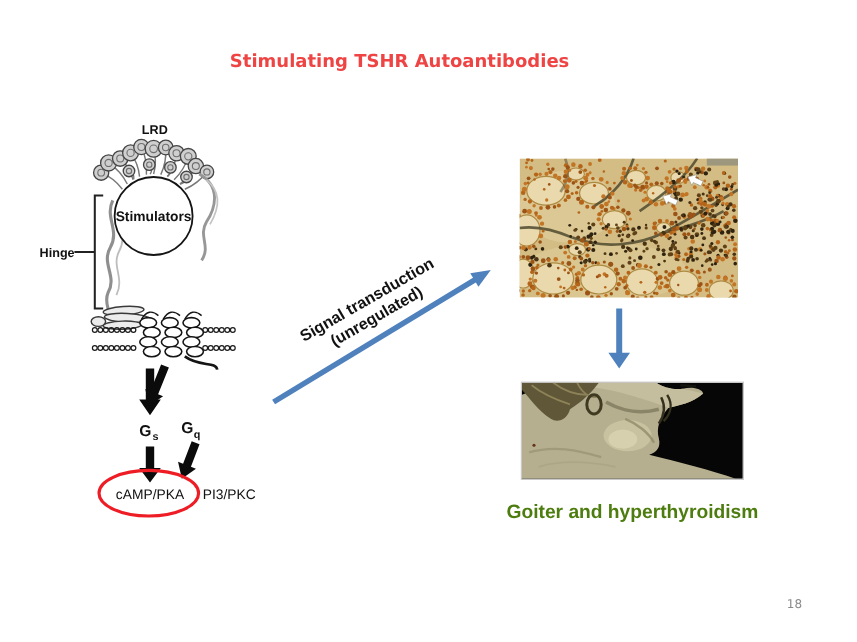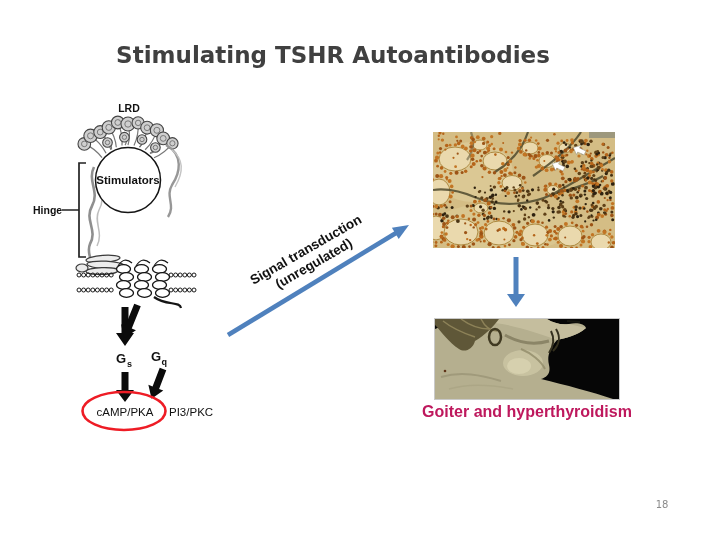--- a/index.html
+++ b/index.html
@@ -1,19 +1,19 @@
 <!DOCTYPE html>
 <html><head>
 <meta charset="utf-8">
 <style>
   html,body{margin:0;padding:0;background:#fff;}
   .slide{position:relative;width:714px;height:535px;background:#ffffff;overflow:hidden;
          font-family:"Liberation Sans",sans-serif;}
   .title{position:absolute;left:60px;top:42px;width:546px;text-align:center;
-         font-family:"DejaVu Sans",sans-serif;font-weight:bold;font-size:23px;color:#404040;}
+         font-family:"DejaVu Sans",sans-serif;font-weight:bold;font-size:15px;color:#ef4444;}
   .abs{position:absolute;}
   .signal-label{position:absolute;left:226px;top:241px;width:168px;text-align:center;
          transform:rotate(-30deg);transform-origin:center center;
          font-weight:bold;font-size:13.5px;line-height:16px;color:#111;}
   .caption{position:absolute;left:402px;top:403px;width:250px;text-align:center;
          font-weight:bold;font-size:16px;}
   .pagenum{position:absolute;left:647px;top:499px;width:30px;text-align:center;
          font-family:"DejaVu Sans",sans-serif;font-size:10px;color:#8a8a8a;}
   .photo-frame{border:1px solid #c9c9c9;}
   svg text{font-family:"Liberation Sans",sans-serif;}
@@ -934,16 +934,16 @@
     <path d="M0,0 L64,0 C58,8 50,16 40,22 C38,30 30,34 24,30 C14,24 6,12 0,6 Z" fill="#5f5738"></path>
     <g fill="none" stroke="#8d8258" stroke-width="1.5">
       <path d="M8,2 C18,10 28,14 40,18"></path>
       <path d="M26,0 C34,6 44,10 54,10"></path>
       <path d="M46,0 C50,8 56,12 62,12"></path>
       <ellipse cx="60" cy="18" rx="6" ry="8" stroke="#403a22" stroke-width="2.5"></ellipse>
     </g>
     <circle cx="10" cy="52" r="1.3" fill="#5f3318"></circle>
   </svg>
 
-  <div class="caption" style="color: #be185d;">Goiter and hyperthyroidism</div>
+  <div class="caption" style="color: #4d7c0f; margin-top: 16px;">Goiter and hyperthyroidism</div>
 
   <div class="pagenum">18</div>
 </div>
 
 </body></html>

